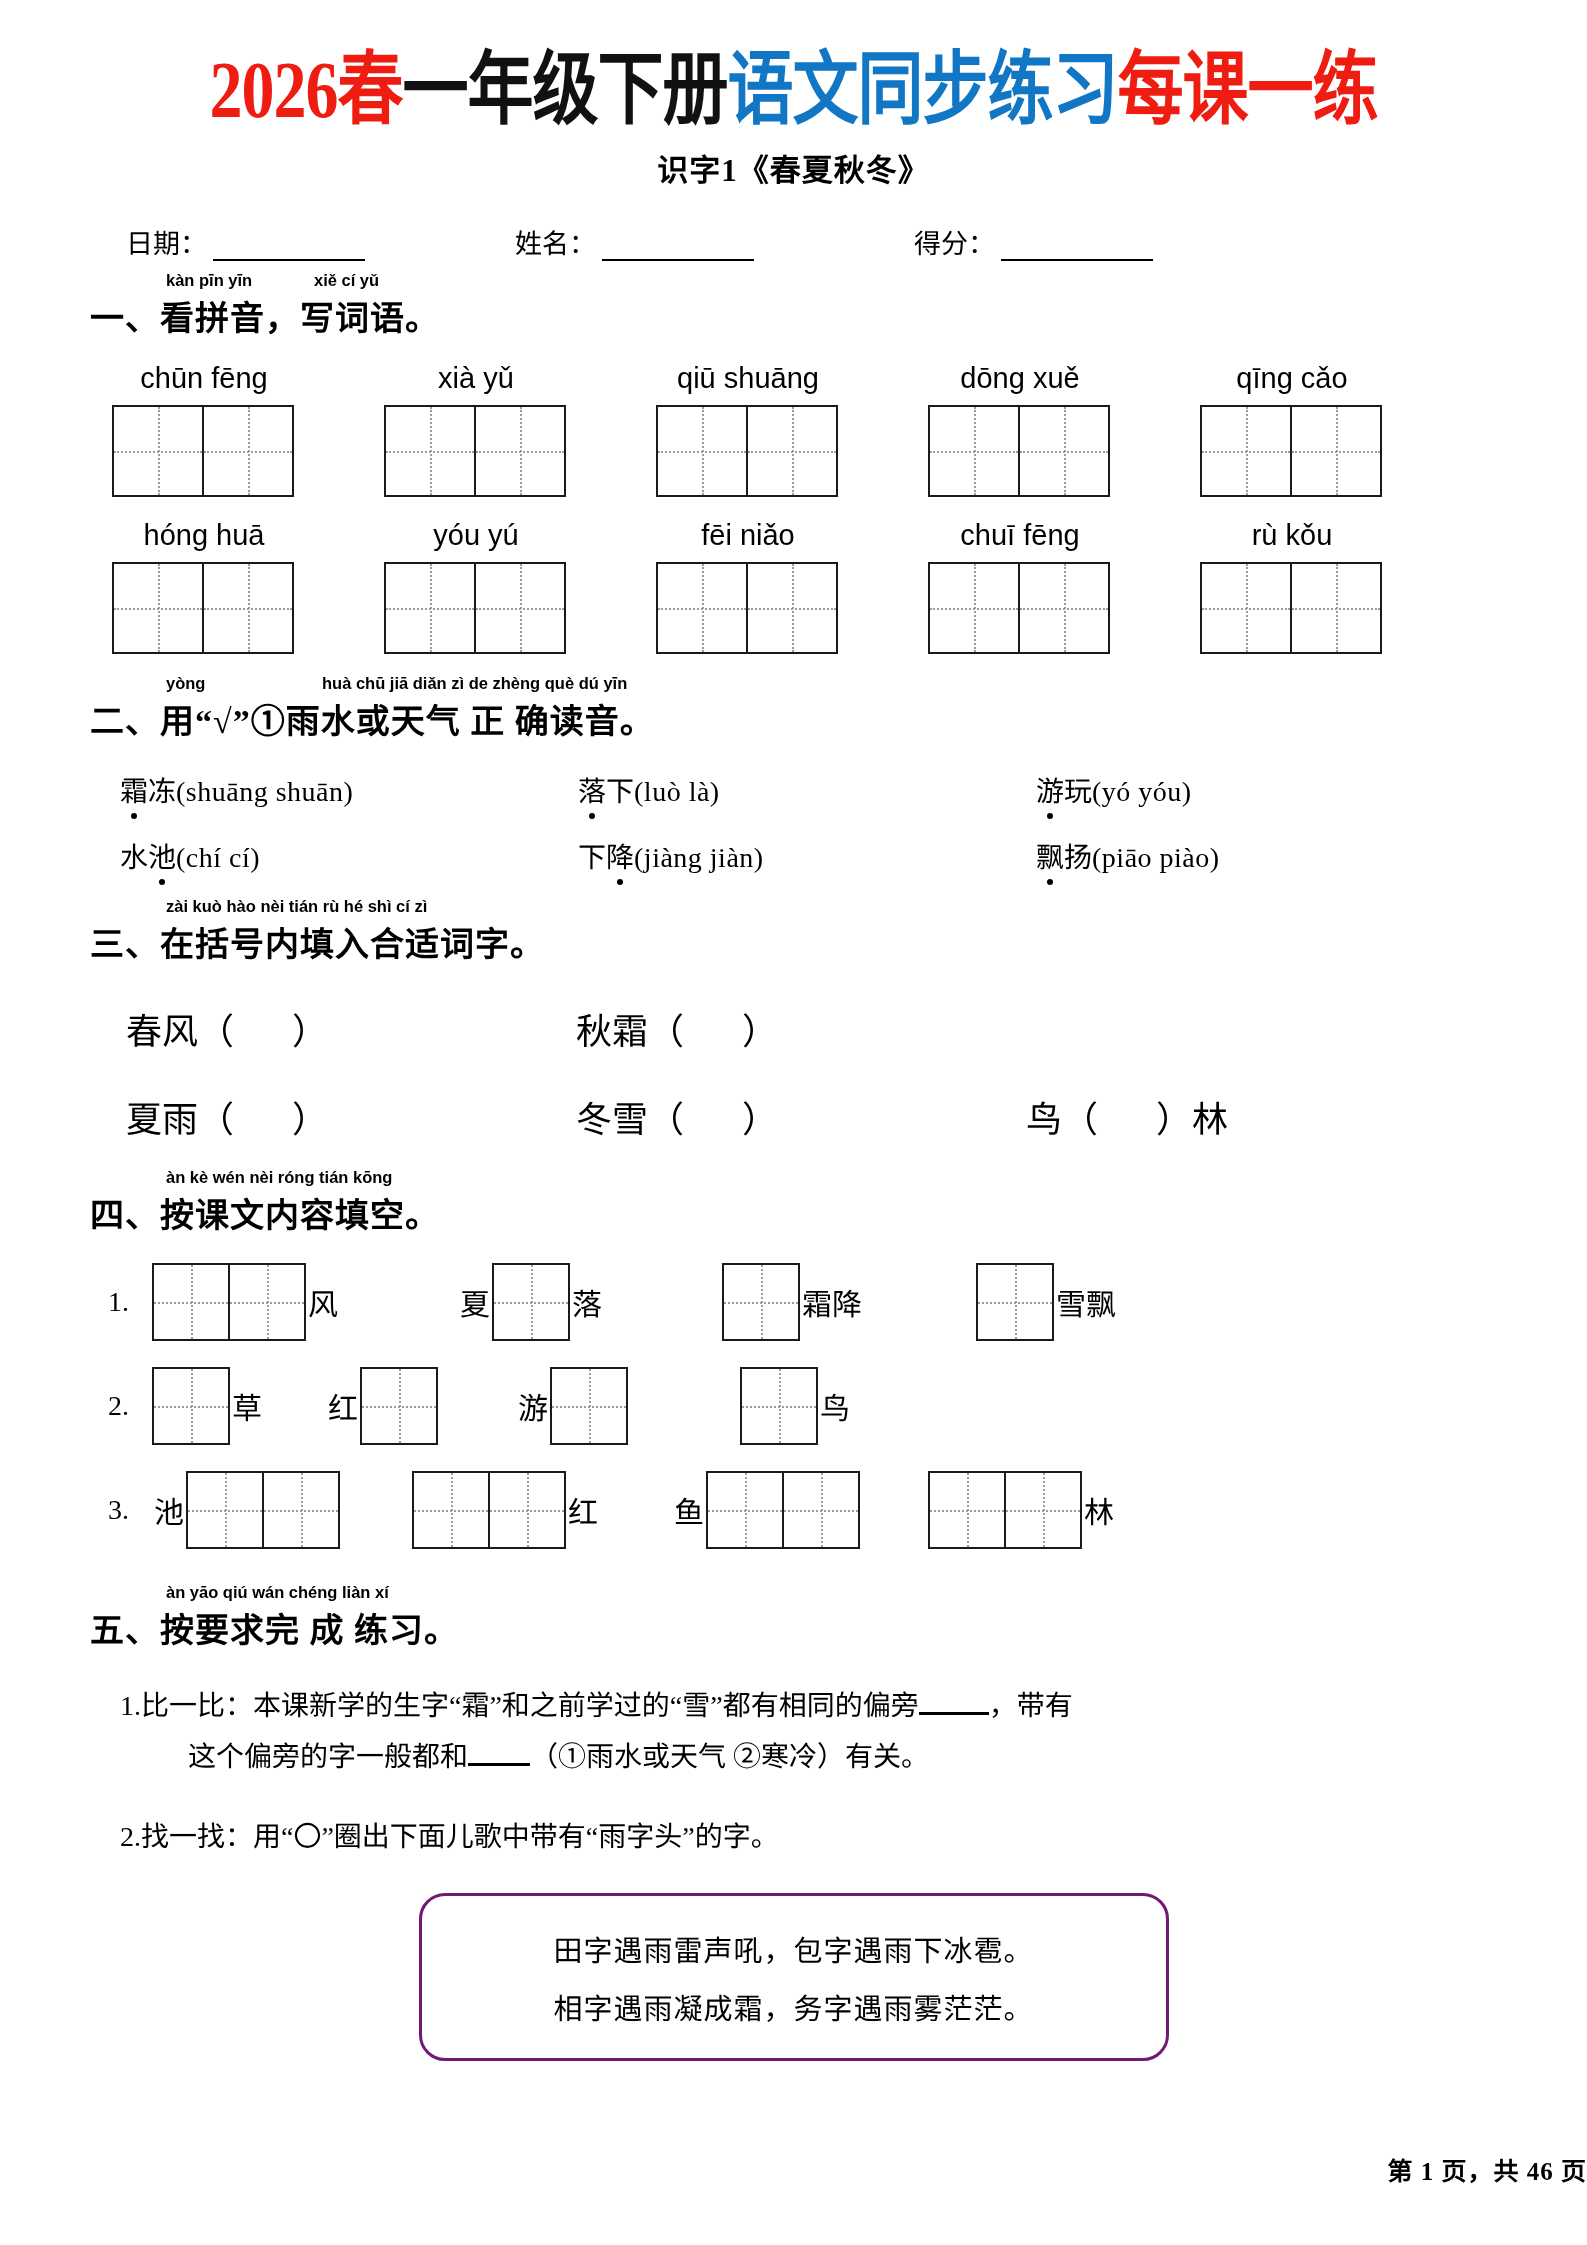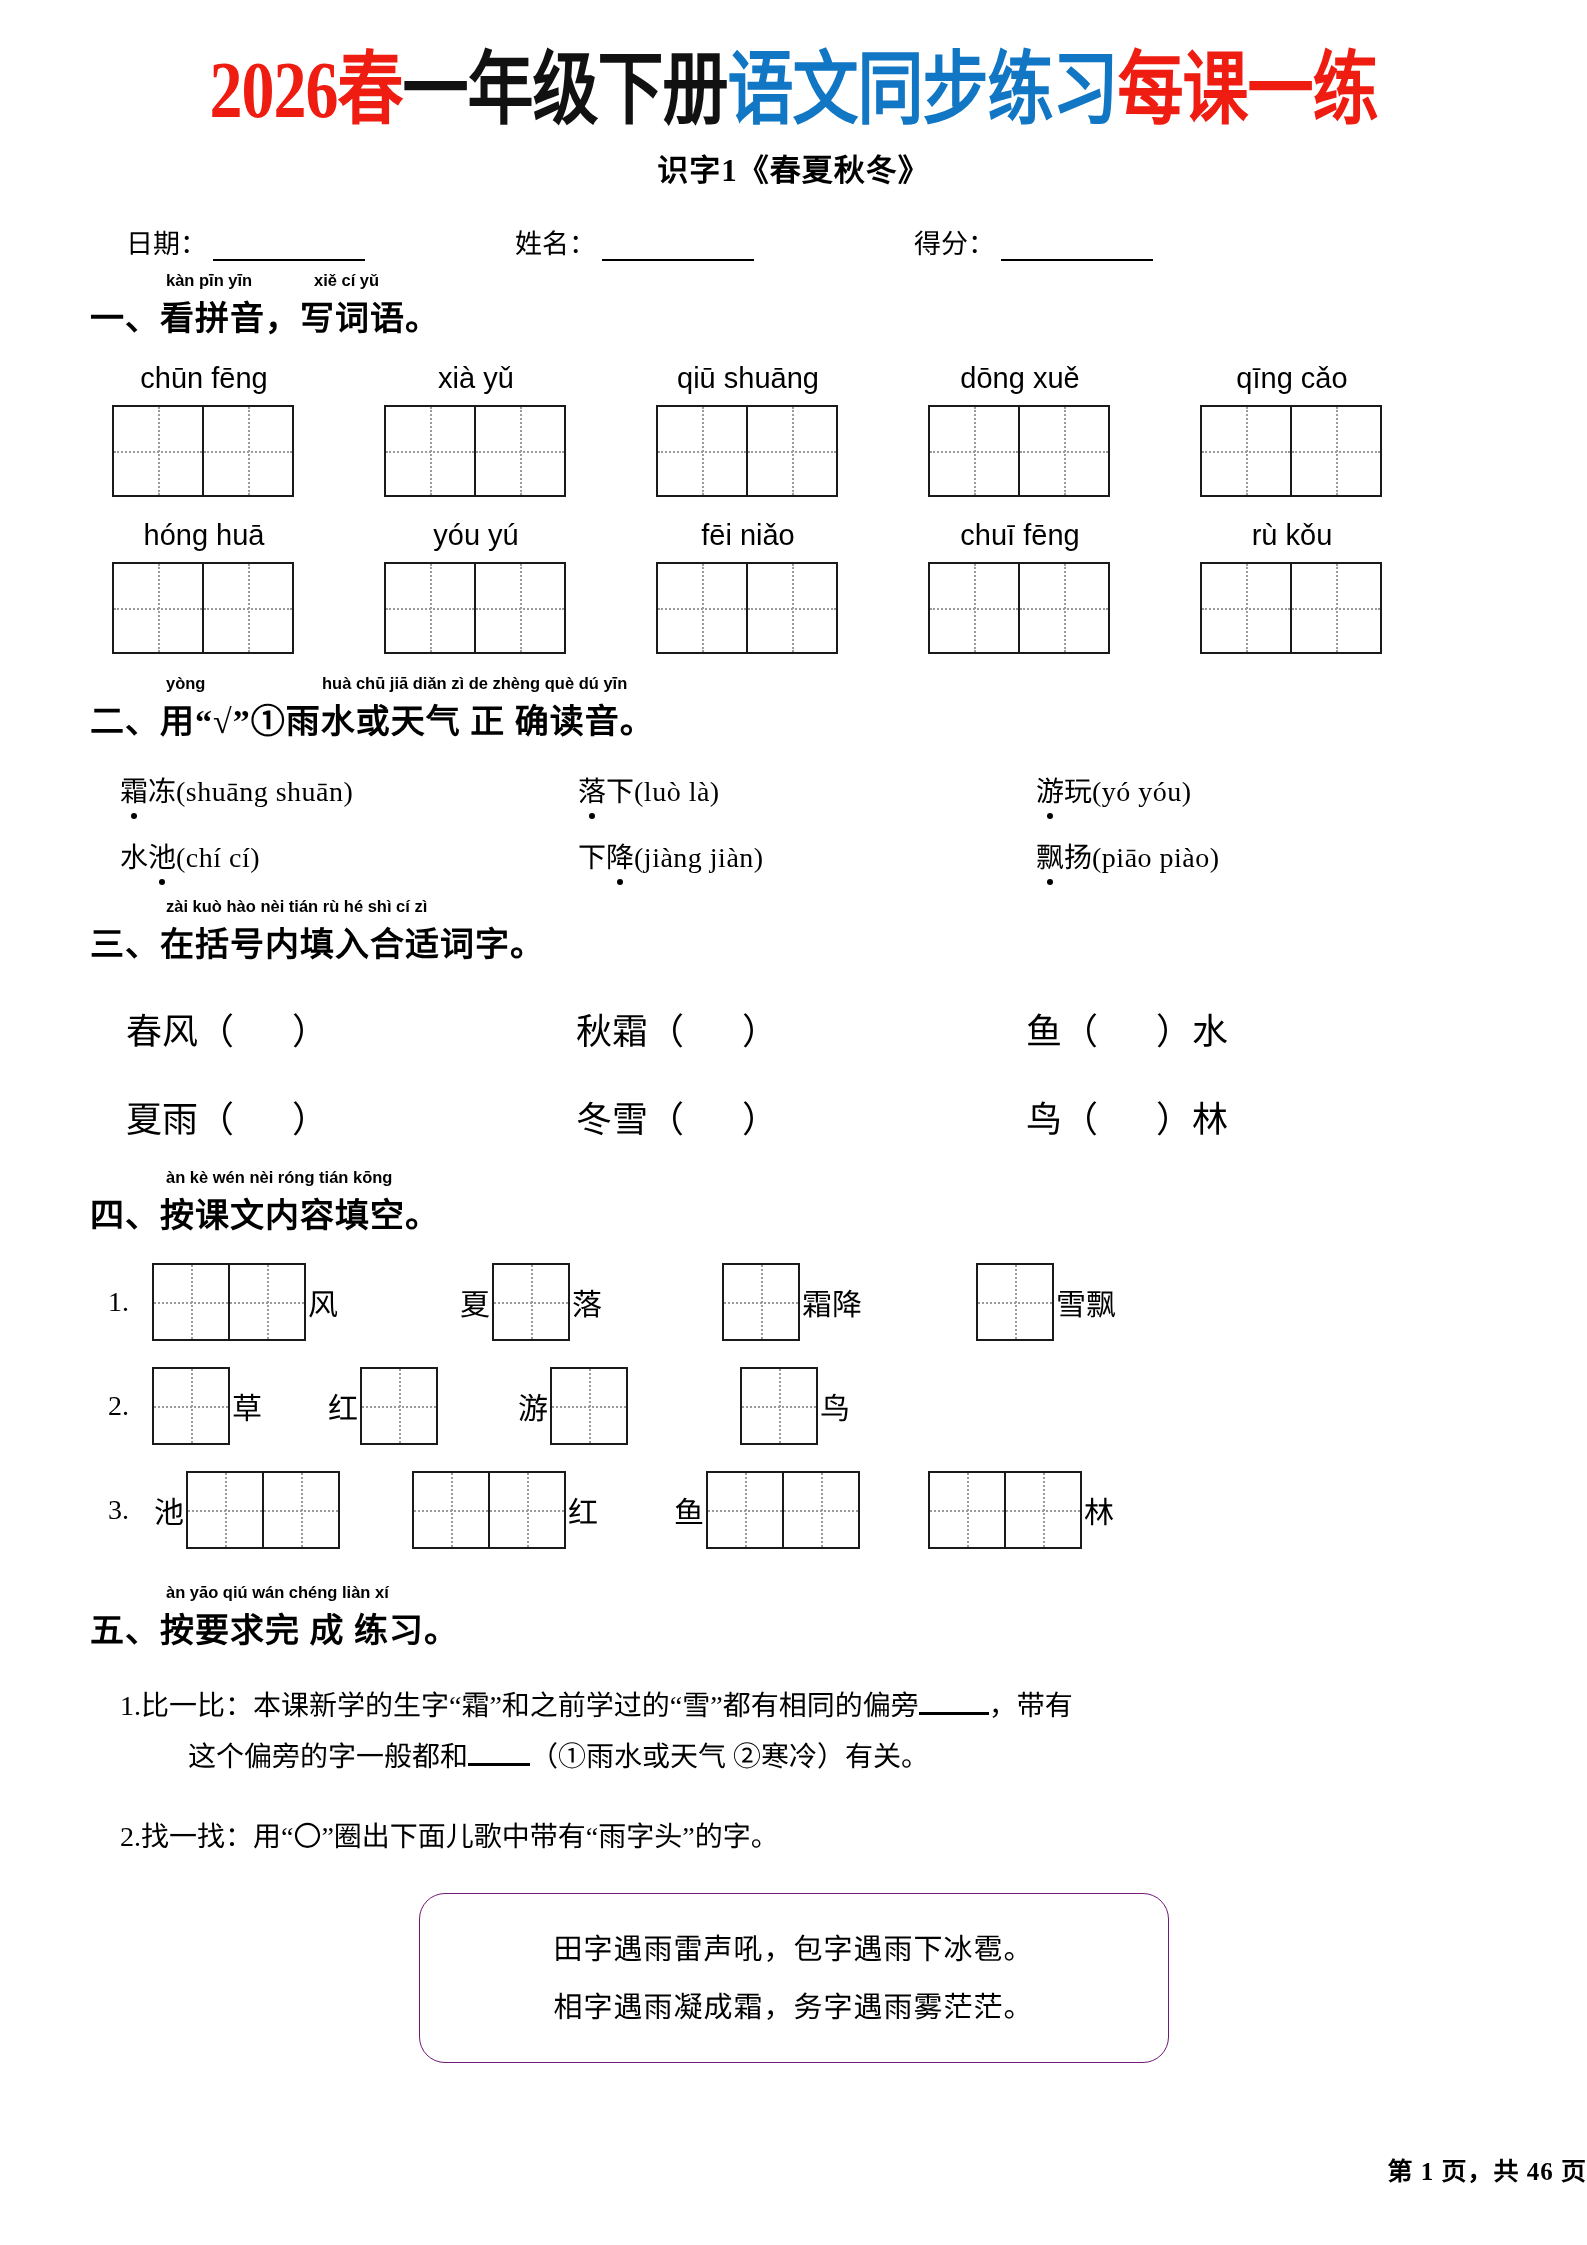--- a/index.html
+++ b/index.html
@@ -203,23 +203,23 @@
   }
   .u-blank-sm {
     display: inline-block;
     border-bottom: 3px solid #000;
     width: 62px;
     height: 24px;
   }
   .rhyme-box {
     margin: 30px auto 0 auto;
     width: 750px;
-    border: 1px solid #701a75;
+    border: 3px solid #701a75;
     border-radius: 26px;
-    padding: 26px 40px 26px 40px;
+    padding: 26px 40px 20px 40px;
     box-sizing: border-box;
   }
   .rhyme-line {
     font-size: 29px;
     line-height: 2.0;
     text-align: center;
     letter-spacing: 1px;
   }
 
   
@@ -386,21 +386,20 @@
 
   <div class="section" style="margin-top:22px;">
     <div class="sec-head">
       <span class="sec-py" style="left:76px;">zài kuò hào nèi tián rù hé shì cí zì</span>
       <span>三、在括号内填入合适词字。</span>
     </div>
 
     <div class="fill-row">
       <div class="fill-item"><span>春风（</span><span class="paren-gap"></span><span>）</span></div>
       <div class="fill-item"><span>秋霜（</span><span class="paren-gap"></span><span>）</span></div>
-      <div class="fill-item"><span>鱼（</span><span class="paren-gap"></span><span>）水</span></div>
     </div>
 
     <div class="fill-row">
       <div class="fill-item"><span>夏雨（</span><span class="paren-gap"></span><span>）</span></div>
       <div class="fill-item"><span>冬雪（</span><span class="paren-gap"></span><span>）</span></div>
       <div class="fill-item"><span>鸟（</span><span class="paren-gap"></span><span>）林</span></div>
     </div>
   </div>
 
   <div class="section" style="margin-top:26px;">

